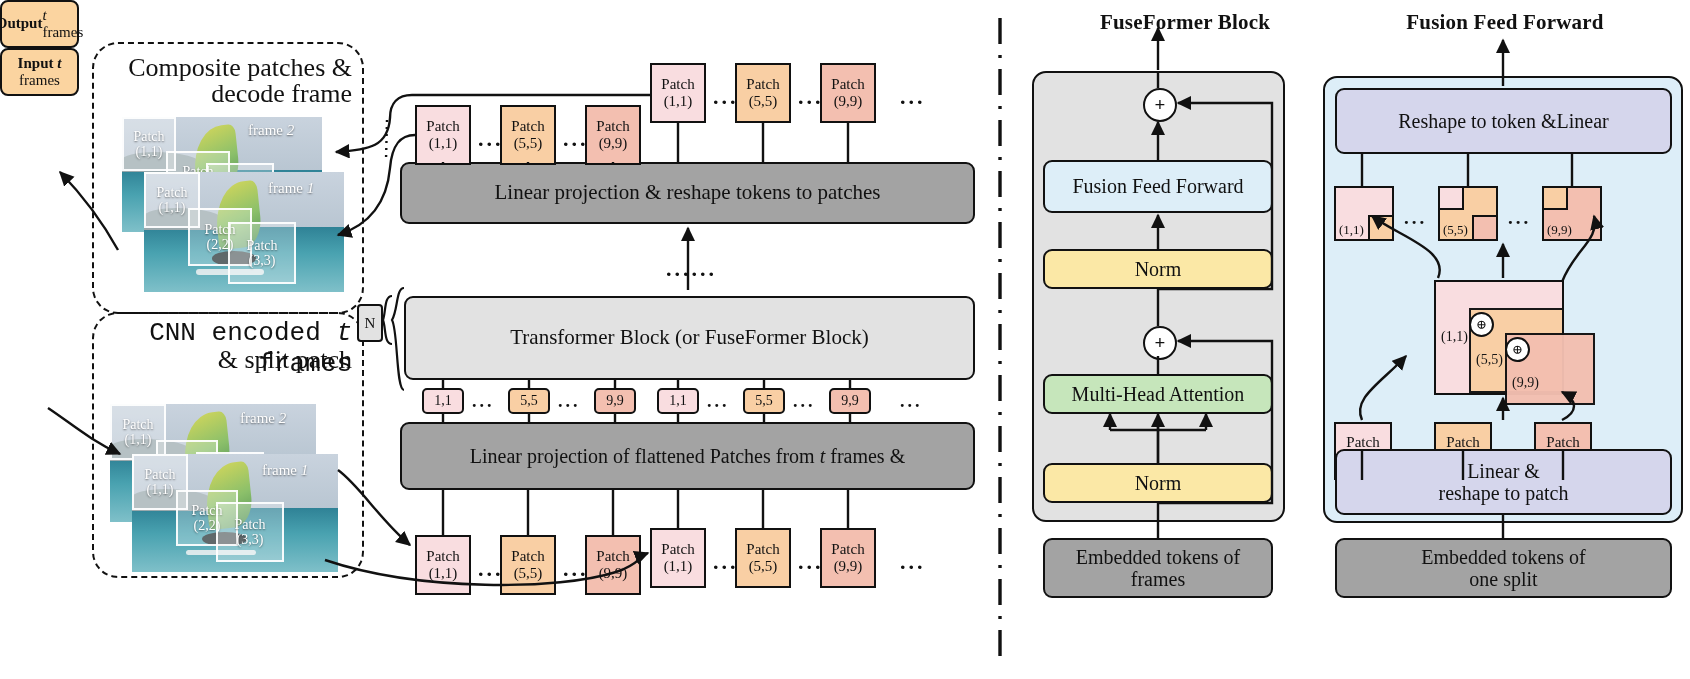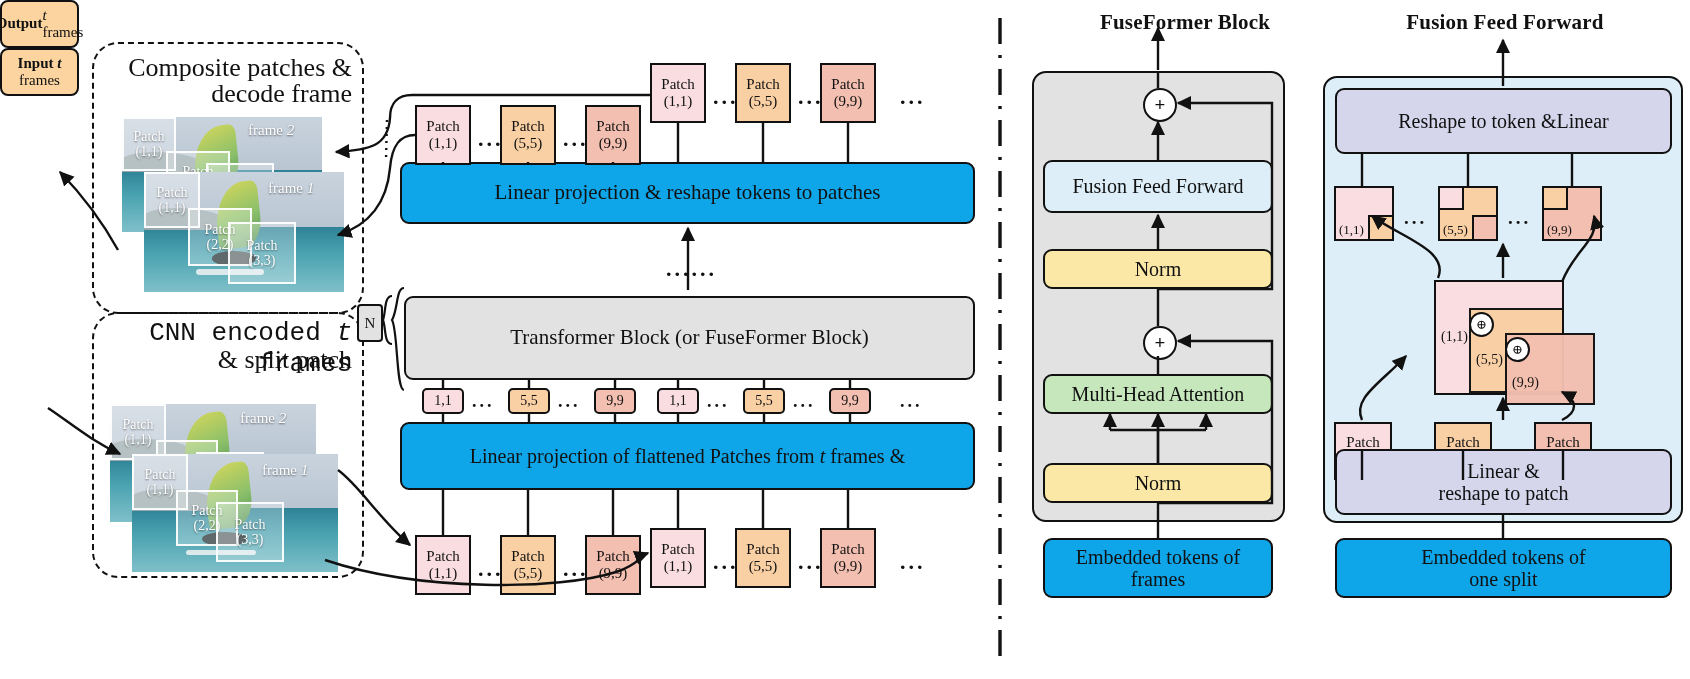--- a/index.html
+++ b/index.html
@@ -4,21 +4,21 @@
 <style>
   html,body{margin:0;padding:0;background:#fff;}
   body{width:1690px;height:679px;position:relative;overflow:hidden;
        font-family:"Liberation Serif","DejaVu Serif",serif;color:#111;}
   .abs{position:absolute;box-sizing:border-box;}
   
   .box{position:absolute;box-sizing:border-box;border:2.2px solid #111;
        display:flex;align-items:center;justify-content:center;text-align:center;
        line-height:1.12;}
   .rbox{border-radius:9px;}
-  .pinkbig{background:#0ea5e9;}
+  .pinkbig{background:#a3a3a3;}
   .grey{background:#e2e2e2;}
   .blue{background:#ddeef8;}
   .yellow{background:#fbe8a6;}
   .green{background:#c6e6bb;}
   .lav{background:#d5d6ec;}
   .pinkbox{background:#f9dde0;}
   .orangebox{background:#f9cfa4;}
   .salmonbox{background:#f3bfb0;}
   .callout{background:#fbd4a0;border:2.2px solid #111;border-radius:8px;}
   

